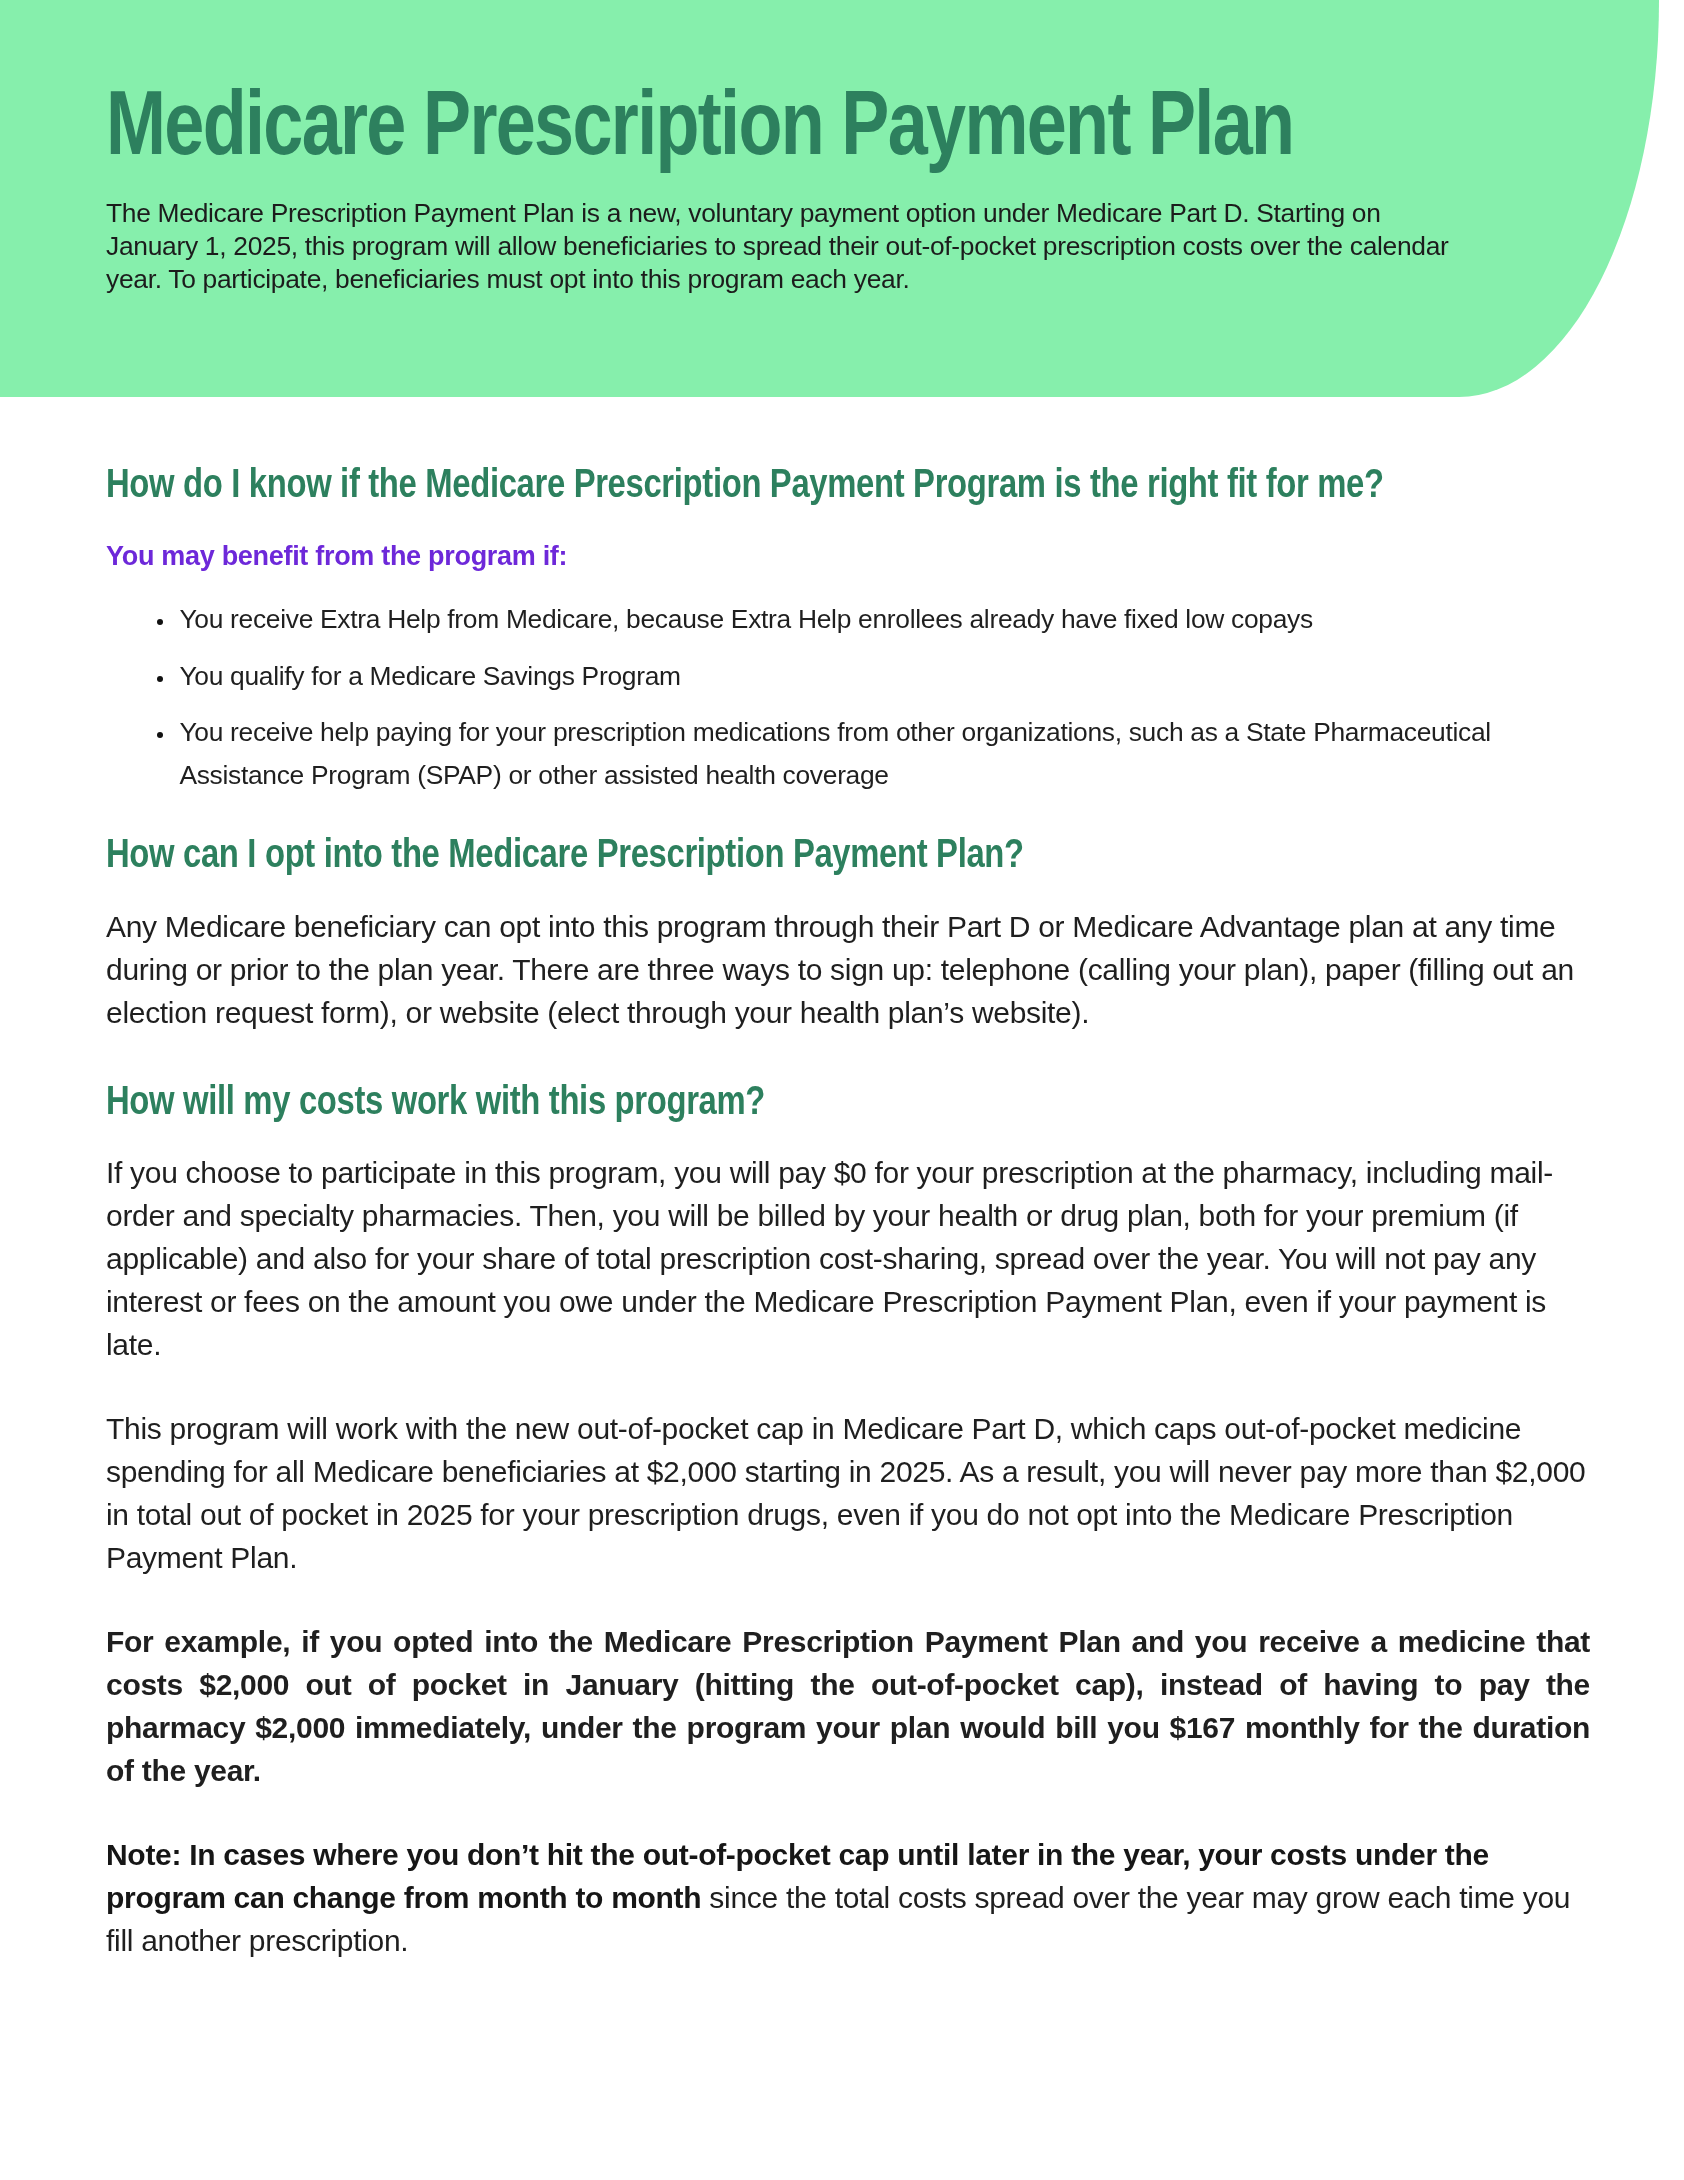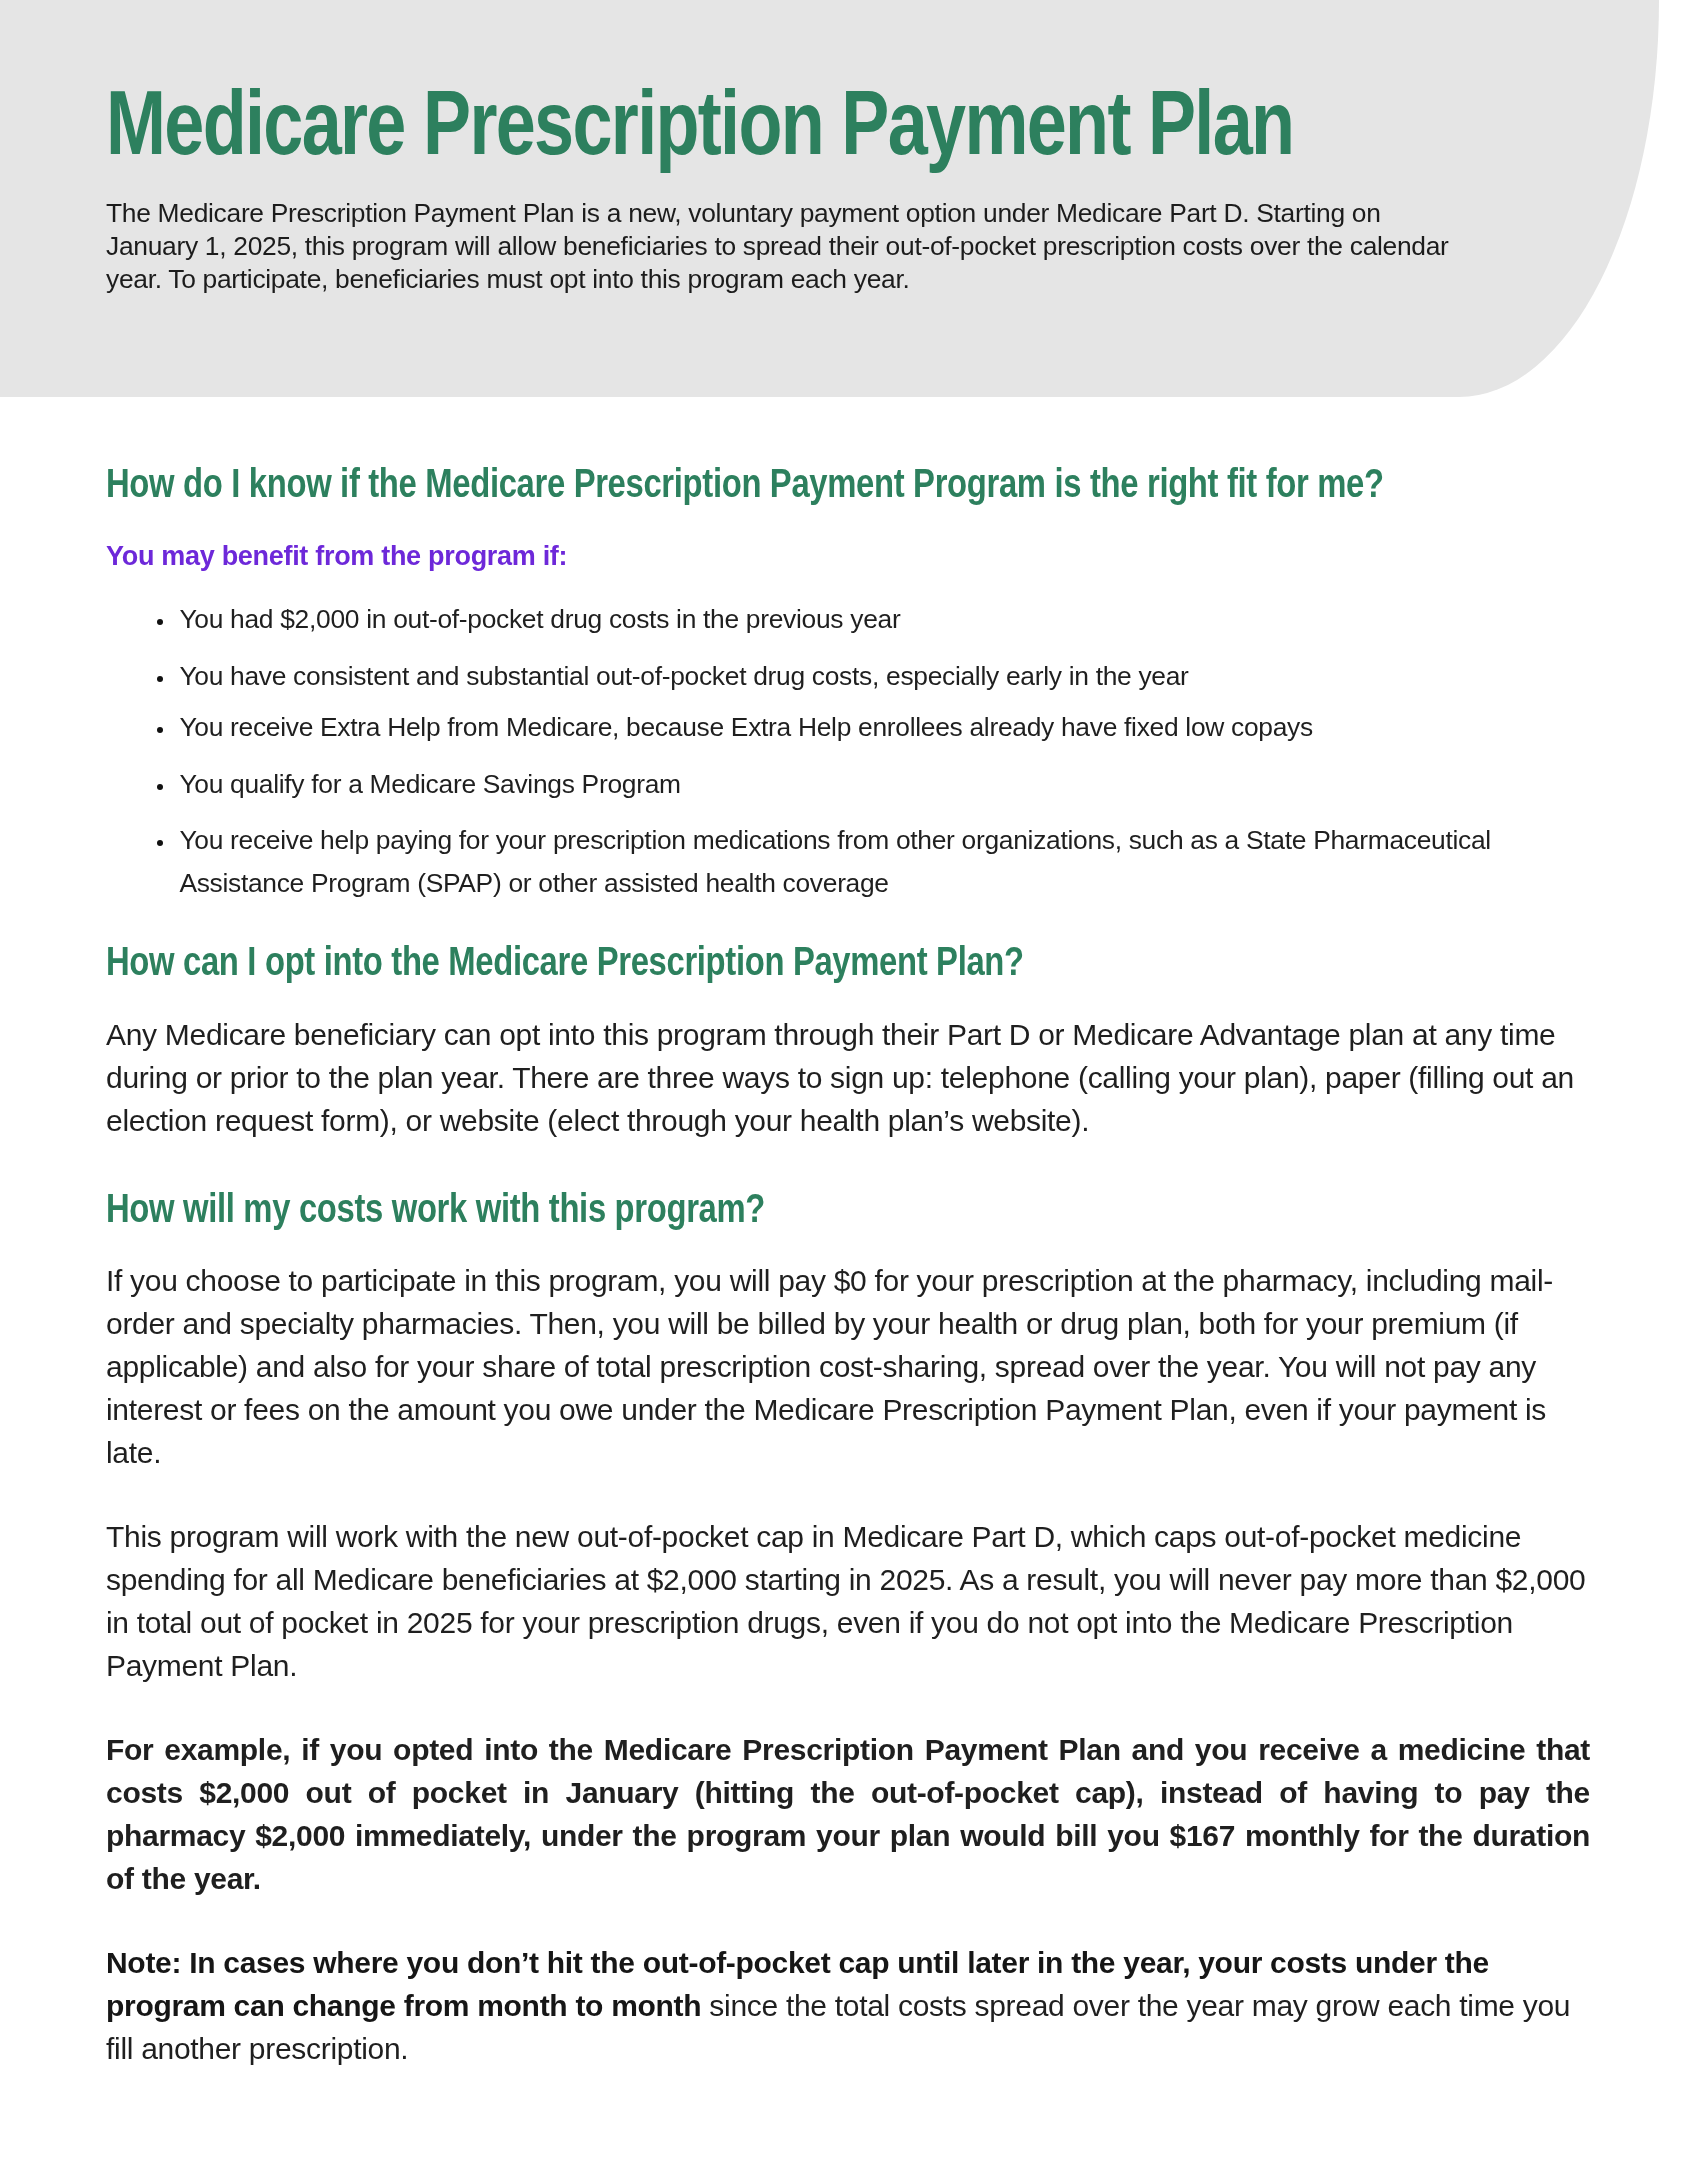--- a/index.html
+++ b/index.html
@@ -11,21 +11,21 @@
     font-family: "Liberation Sans", sans-serif;
     color: #1f1f1f;
     overflow: hidden;
     position: relative;
   }
 
   
   .header {
     width: 1659px;
     height: 397px;
-    background: #e5e5e5;
+    background: #86efac;
     border-radius: 0 0 200px 0 / 0 0 397px 0;
     padding: 78px 0 0 106px;
     overflow: visible;
   }
   .page-title {
     margin: 0;
     font-size: 90px;
     line-height: 90px;
     font-weight: 700;
     color: #2d805e;
@@ -100,24 +100,20 @@
 <header class="header">
   <h1 class="page-title">Medicare Prescription Payment Plan</h1>
   <p class="intro">The Medicare Prescription Payment Plan is a new, voluntary payment option under Medicare Part D. Starting on January 1, 2025, this program will allow beneficiaries to spread their out-of-pocket prescription costs over the calendar year. To participate, beneficiaries must opt into this program each year.</p>
 </header>
 
 <main>
 
   <h2 class="section-heading first">How do I know if the Medicare Prescription Payment Program is the right fit for me?</h2>
 
   <p class="group-label">You may benefit from the program if:</p>
-  <ul class="bullet-list">
-    <li>You had $2,000 in out-of-pocket drug costs in the previous year</li>
-    <li>You have consistent and substantial out-of-pocket drug costs, especially early in the year</li>
-  </ul>
 
   <ul class="bullet-list">
     <li>You receive Extra Help from Medicare, because Extra Help enrollees already have fixed low copays</li>
     <li>You qualify for a Medicare Savings Program</li>
     <li>You receive help paying for your prescription medications from other organizations, such as a State Pharmaceutical Assistance Program (SPAP) or other assisted health coverage</li>
   </ul>
 
   <h2 class="section-heading">How can I opt into the Medicare Prescription Payment Plan?</h2>
   <p class="body-text">Any Medicare beneficiary can opt into this program through their Part D or Medicare Advantage plan at any time during or prior to the plan year. There are three ways to sign up: telephone (calling your plan), paper (filling out an election request form), or website (elect through your health plan’s website).</p>
 

